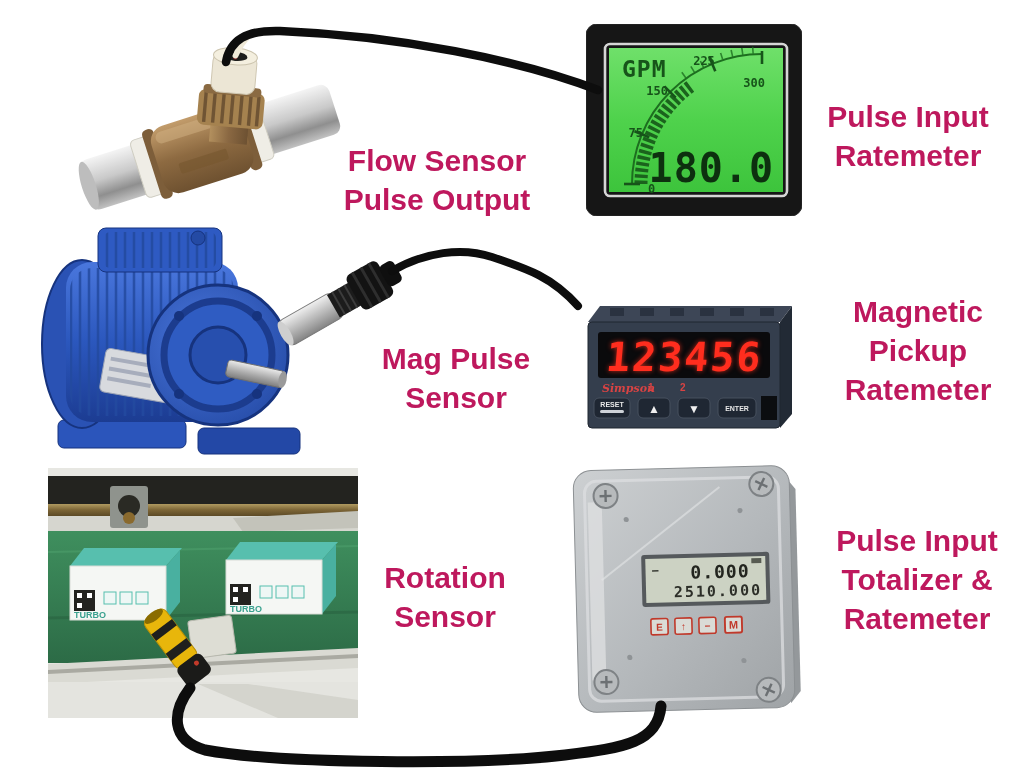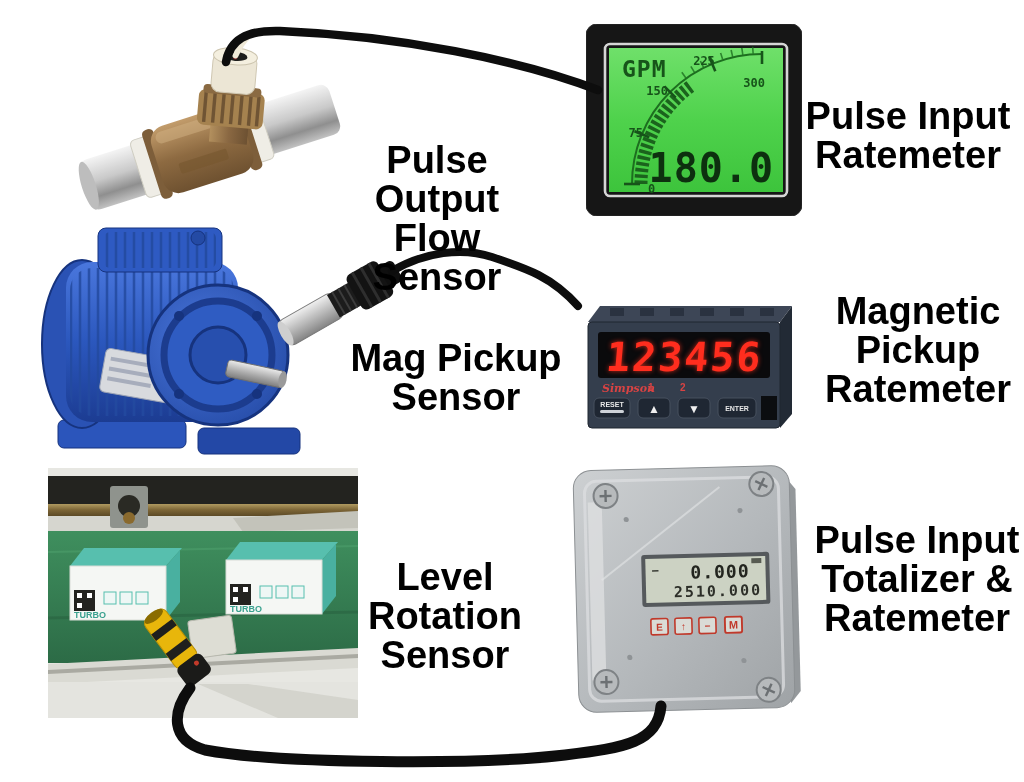--- a/index.html
+++ b/index.html
@@ -1,19 +1,19 @@
 <!DOCTYPE html>
 <html><head>
 <meta charset="utf-8">
 <style>
   html,body{margin:0;padding:0;background:#fff;}
   #stage{position:relative;width:1024px;height:782px;background:#ffffff;overflow:hidden;
          font-family:"Liberation Sans",sans-serif;}
-  .caption{position:absolute;text-align:center;font-weight:700;color:#000000;
-           font-size:38px;line-height:39px;letter-spacing:0px;}
+  .caption{position:absolute;text-align:center;font-weight:700;color:#be185d;
+           font-size:30px;line-height:39px;letter-spacing:0px;}
   .dev{position:absolute;}
   svg{display:block;}
   .seg{font-family:"DejaVu Sans Mono",monospace;font-weight:700;}
   .led{fill:#ff2d1e;text-shadow:0 0 5px rgba(255,50,30,.75);}
   .script-brand{font-family:"DejaVu Serif",serif;font-style:italic;font-weight:700;}
   #cables{position:absolute;left:0;top:0;pointer-events:none;}
 </style>
 </head>
 <body>
 
@@ -369,42 +369,41 @@
     </svg>
   </div>
 
   <svg id="cables" width="1024" height="782" viewBox="0 0 1024 782">
     <path d="M 226 62 C 230 40 246 30 280 31 C 400 36 520 60 598 90" fill="none" stroke="#0d0d0d" stroke-width="8.5" stroke-linecap="round"></path>
     <path d="M 392 271 C 425 252 462 247 492 257 C 528 269 552 277 578 306" fill="none" stroke="#0d0d0d" stroke-width="8" stroke-linecap="round"></path>
     <path d="M 190 688 C 172 712 170 740 205 750 C 280 764 480 765 565 755 C 625 748 658 742 661 706" fill="none" stroke="#0d0d0d" stroke-width="11" stroke-linecap="round"></path>
   </svg>
 
   <div class="caption" style="left:327px;top:141px;width:220px;">
+    <div>Flow Sensor</div>
     <div>Pulse Output</div>
-    <div>Flow Sensor</div>
   </div>
 
   <div class="caption" style="left:798px;top:97px;width:220px;">
     <div>Pulse Input</div>
     <div>Ratemeter</div>
   </div>
 
   <div class="caption" style="left:346px;top:339px;width:220px;">
-    <div>Mag Pickup</div>
+    <div>Mag Pulse</div>
     <div>Sensor</div>
   </div>
 
   <div class="caption" style="left:808px;top:292px;width:220px;">
     <div>Magnetic</div>
     <div>Pickup</div>
     <div>Ratemeter</div>
   </div>
 
   <div class="caption" style="left:345px;top:558px;width:200px;">
-    <div>Level</div>
     <div>Rotation</div>
     <div>Sensor</div>
   </div>
 
   <div class="caption" style="left:807px;top:521px;width:220px;">
     <div>Pulse Input</div>
     <div>Totalizer &amp;</div>
     <div>Ratemeter</div>
   </div>
 

